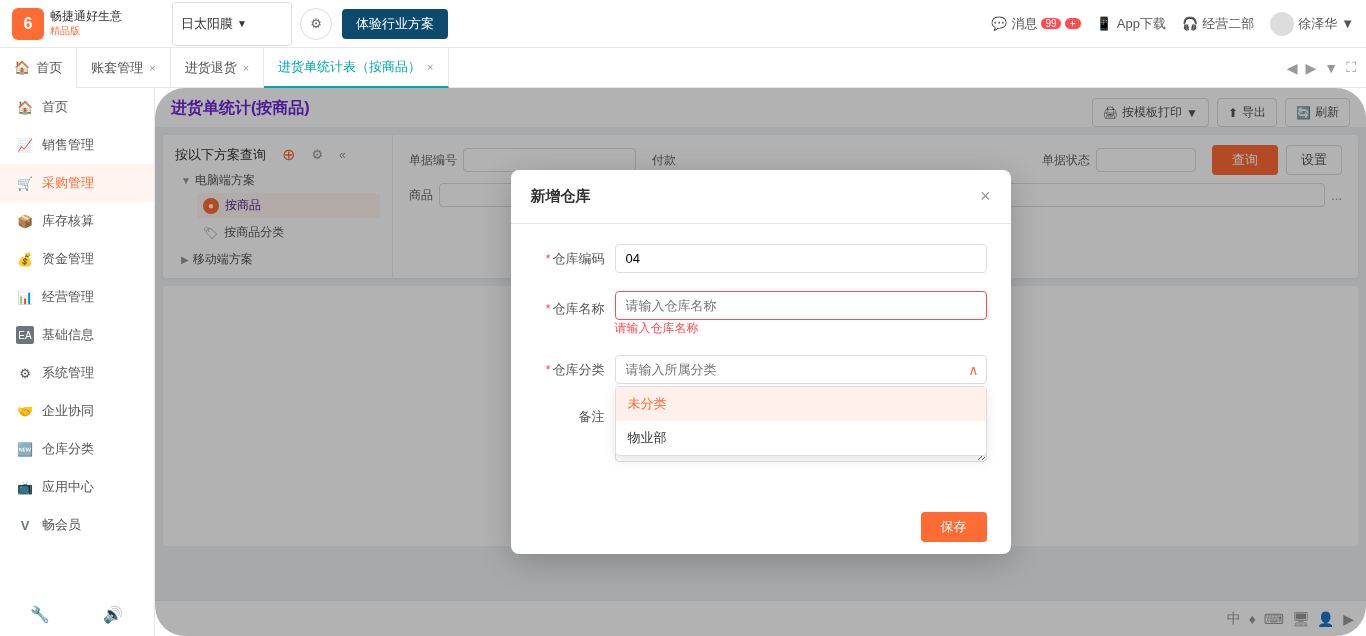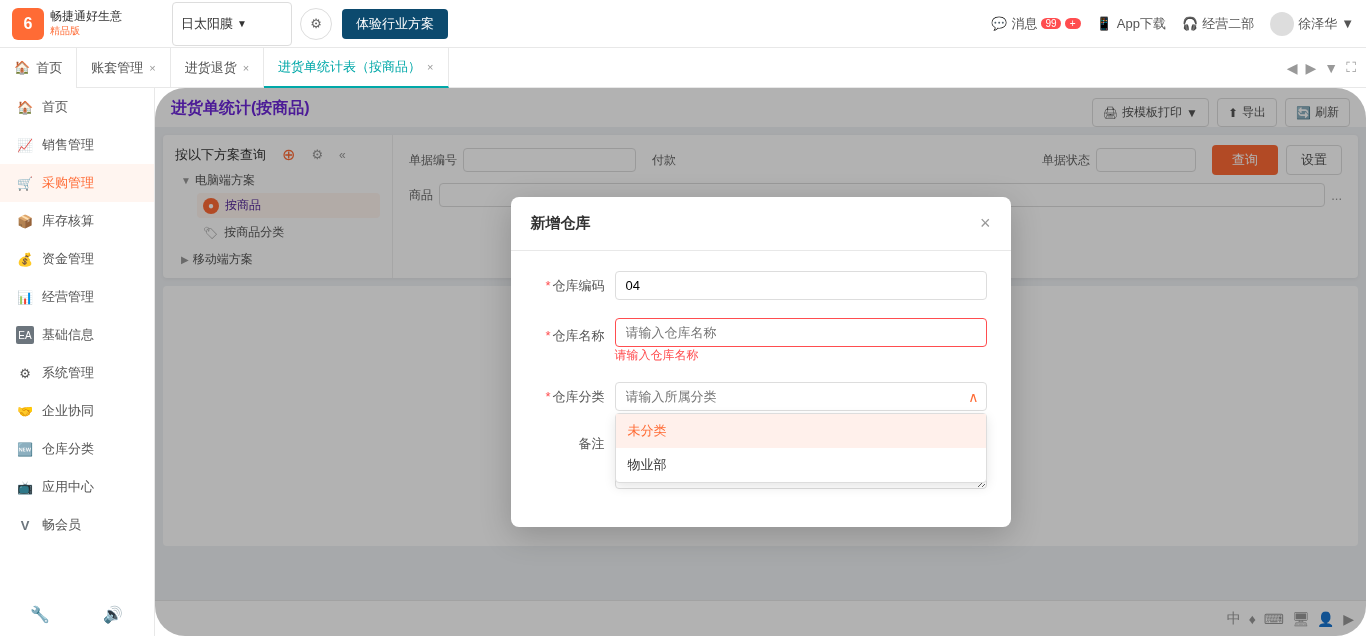--- a/index.html
+++ b/index.html
@@ -513,20 +513,24 @@
                 <div class="dropdown-item">物业部</div>
               </div>
             </div>
           </div>
 
           <div class="form-row">
             <span class="form-label">备注</span>
             <textarea class="form-textarea" style=""></textarea>
           </div>
         </div>
+        <div class="dialog-footer">
+
+          <button class="btn-save">保存</button>
+        </div>
       </div>
     </div>
 
     <div class="bottom-bar">
       <span class="bottom-icon">中</span>
       <span class="bottom-icon">♦</span>
       <span class="bottom-icon">⌨</span>
       <span class="bottom-icon">🖥</span>
       <span class="bottom-icon">👤</span>
       <span class="bottom-icon">▶</span>

